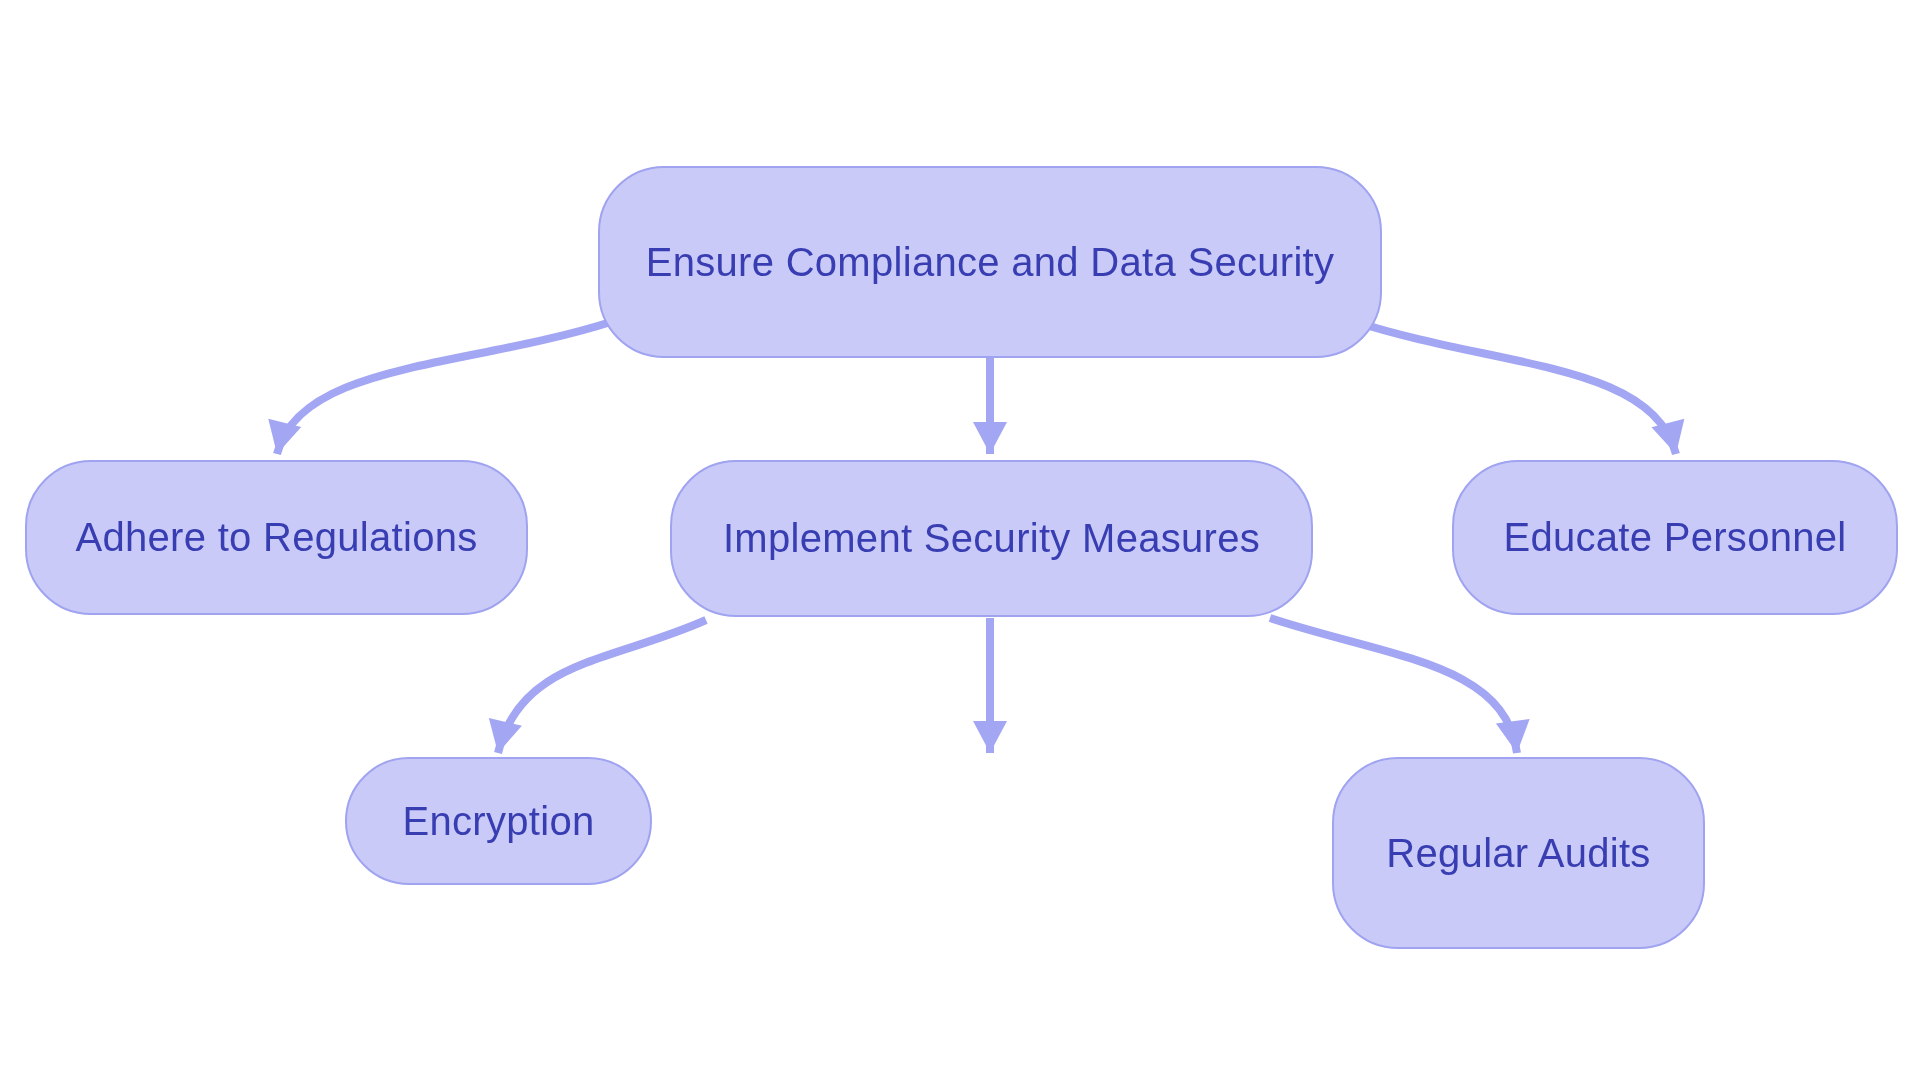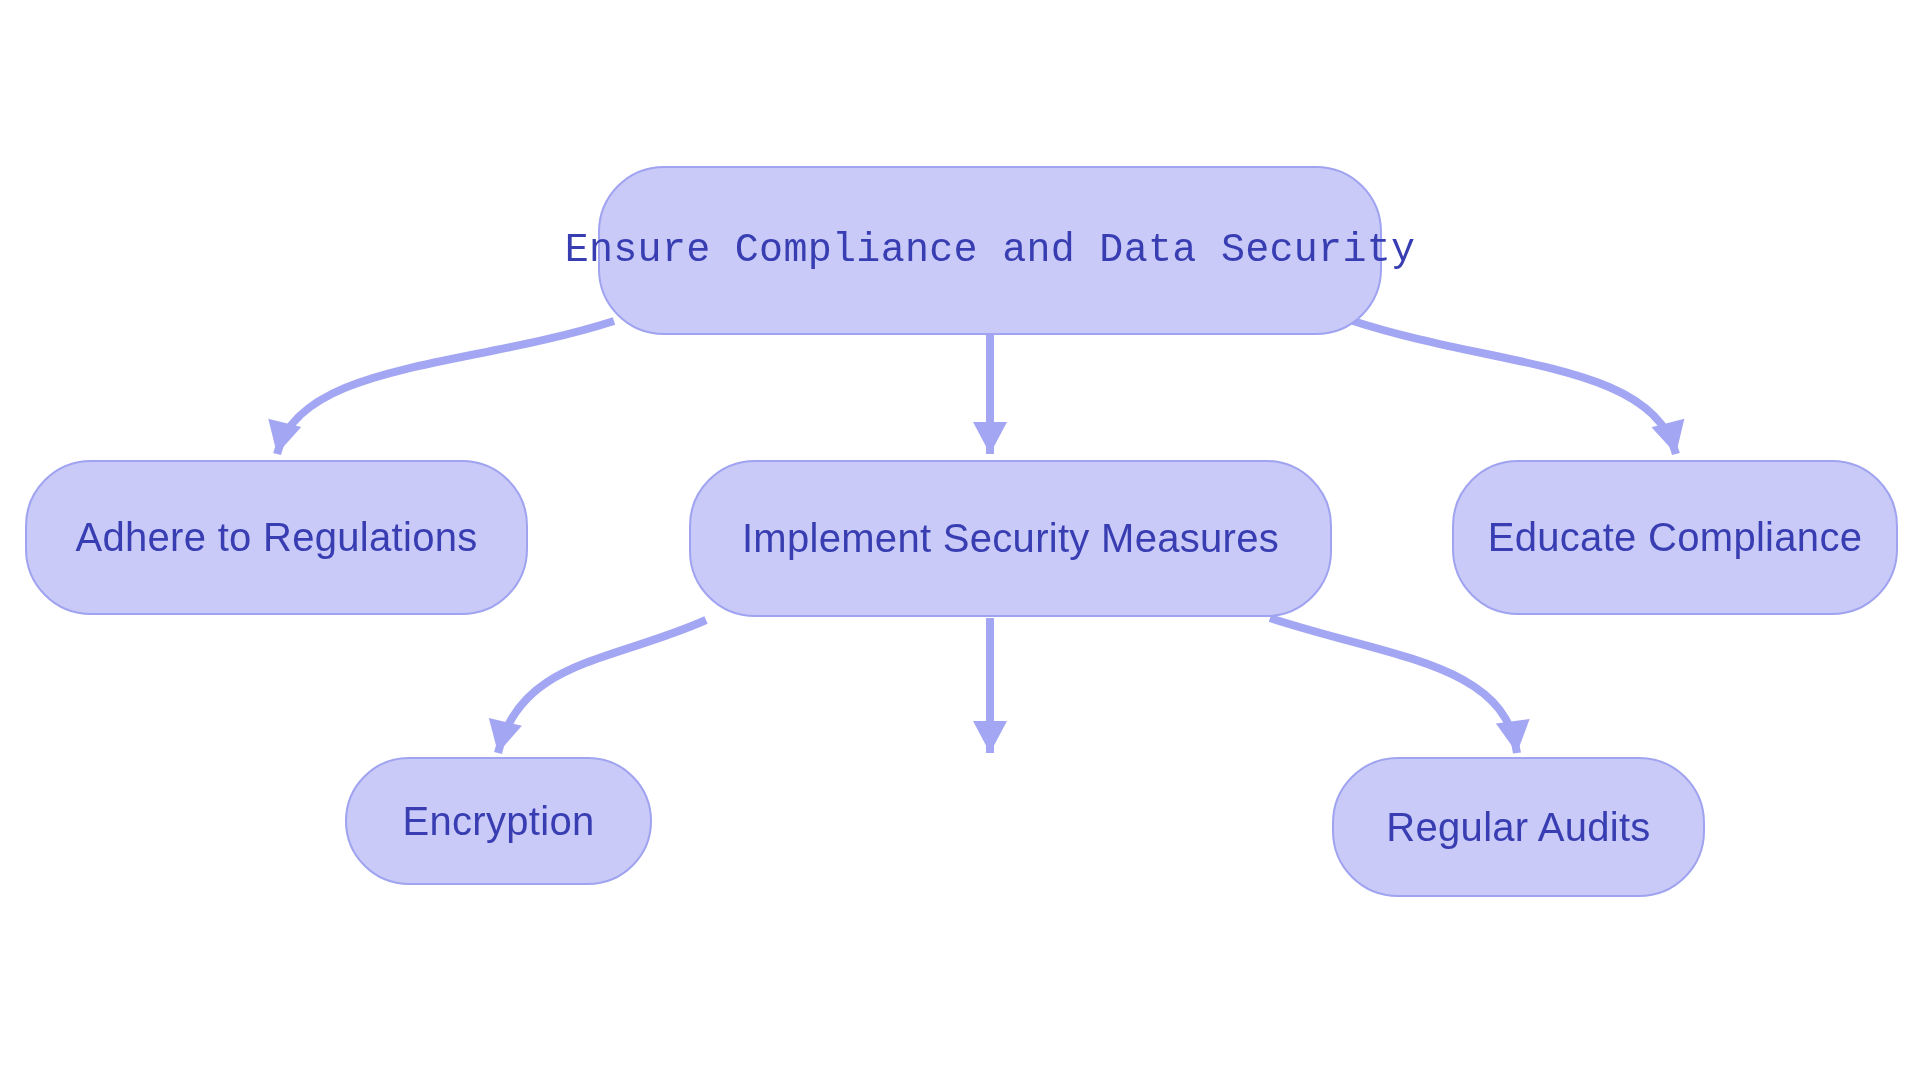--- a/index.html
+++ b/index.html
@@ -40,27 +40,27 @@
     border: 2.5px solid var(--node-border, #9fa3f0);
     border-radius: 66px;
     box-sizing: border-box;
     color: var(--text, #383eb2);
     font-size: 40px;
     letter-spacing: 0.3px;
     white-space: nowrap;
     text-align: center;
   }
   
-  .node-ensure     { left: 598px;  top: 166px; width: 784px; height: 169px; font-family: Liberation Mono, monospace; }
+  .node-ensure     { left: 598px;  top: 166px; width: 784px; height: 192px; }
   .node-adhere     { left: 25px;   top: 460px; width: 503px; height: 155px; }
-  .node-implement  { left: 689px;  top: 460px; width: 643px; height: 157px; }
+  .node-implement  { left: 670px;  top: 460px; width: 643px; height: 157px; }
   .node-educate    { left: 1452px; top: 460px; width: 446px; height: 155px; }
   .node-encryption { left: 345px;  top: 757px; width: 307px; height: 128px; }
   .node-access     { left: 787px;  top: 757px; width: 406px; height: 155px; }
-  .node-regular    { left: 1332px; top: 757px; width: 373px; height: 140px; }
+  .node-regular    { left: 1332px; top: 757px; width: 373px; height: 192px; }
 </style>
 </head>
 <body>
 
 <div class="canvas">
 
   <svg class="edge-layer" viewBox="0 0 1920 1083" xmlns="http://www.w3.org/2000/svg">
     <defs>
       <marker id="arrow" markerUnits="userSpaceOnUse" markerWidth="40" markerHeight="40" refX="33" refY="20" orient="auto">
         <path class="arrow-head" d="M 1 3 L 1 37 L 33 20 Z"></path>
@@ -80,21 +80,21 @@
 
   <div class="node node-adhere">
     <span class="node-label">Adhere to Regulations</span>
   </div>
 
   <div class="node node-implement">
     <span class="node-label">Implement Security Measures</span>
   </div>
 
   <div class="node node-educate">
-    <span class="node-label">Educate Compliance</span>
+    <span class="node-label">Educate Personnel</span>
   </div>
 
   <div class="node node-encryption">
     <span class="node-label">Encryption</span>
   </div>
 
 
   <div class="node node-regular">
     <span class="node-label">Regular Audits</span>
   </div>

